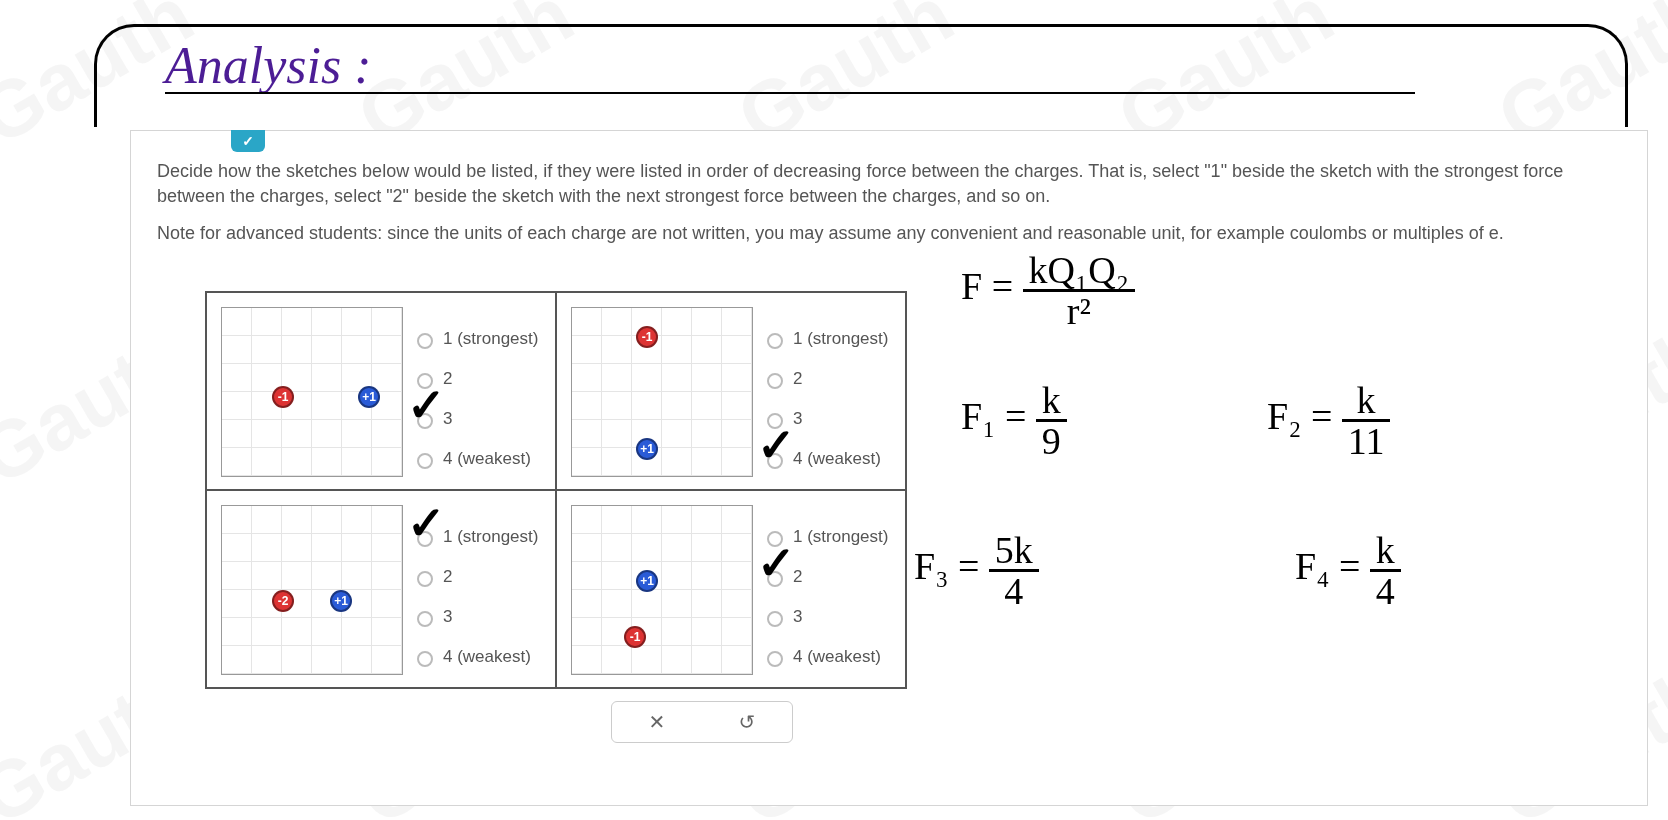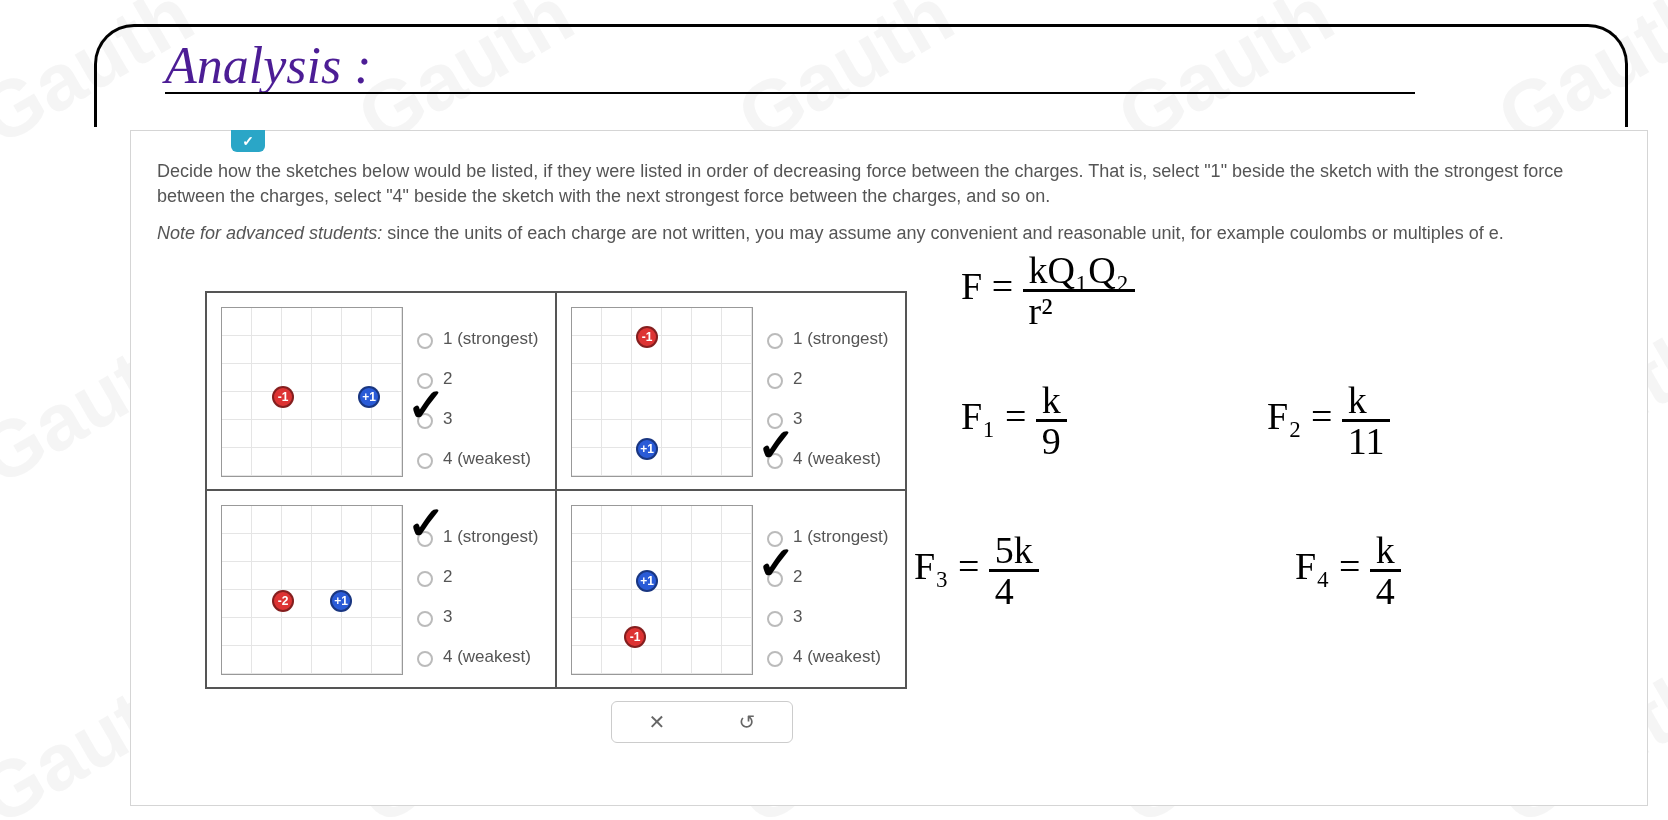--- a/index.html
+++ b/index.html
@@ -4,36 +4,36 @@
 <style>
   html,body{margin:0;padding:0;font-family:Arial,Helvetica,sans-serif;background:#fff;color:#333}
   .page{width:1668px;height:820px;position:relative;overflow:hidden}
   .wm{position:absolute;font-size:80px;font-weight:700;color:rgba(200,200,200,.18);transform:rotate(-30deg);pointer-events:none;user-select:none;font-family:Arial,sans-serif}
   .frame{position:absolute;left:94px;top:24px;right:40px;height:100px;border-left:3px solid #000;border-right:3px solid #000;border-top:3px solid #000;border-radius:40px 40px 0 0;border-bottom:none}
   .title{position:absolute;left:165px;top:36px;font-family:'Brush Script MT','Segoe Script',cursive;font-size:52px;font-style:italic;color:#4c1d95}
   .title-ul{position:absolute;left:165px;top:92px;width:1250px;height:0;border-top:2px solid #000}
   .problem{position:absolute;left:130px;top:130px;right:20px;bottom:14px;background:#fff;border:1px solid #d5d5d5}
   .chk{position:absolute;left:100px;top:-1px;width:34px;height:22px;background:#2aa6c7;border-radius:0 0 6px 6px;color:#fff;text-align:center;font-weight:700;line-height:22px;font-size:14px}
   .ptxt{position:absolute;left:26px;right:20px;font-size:18px;line-height:25px;color:#555}
-  .note-label{font-style:italic}
+  .note-label{}
   .grid{position:absolute;left:74px;top:160px;width:700px;height:396px;border:1px solid #555}
   .cell{position:absolute;width:350px;height:198px;box-sizing:border-box;border:1px solid #555}
   .sketch{position:absolute;left:14px;top:14px;width:180px;height:168px;border:1px solid #999;background:#fff;
     background-image:linear-gradient(#e5e5e5 1px,transparent 1px),linear-gradient(90deg,#e5e5e5 1px,transparent 1px);
     background-size:30px 28px;background-position:-1px -1px}
   .charge{position:absolute;width:22px;height:22px;border-radius:50%;color:#fff;font-size:12px;font-weight:700;display:flex;align-items:center;justify-content:center;box-sizing:border-box;border:2px solid rgba(0,0,0,.4)}
   .neg{background:#d33;}
   .pos{background:#2a5bd7;}
   .opts{position:absolute;left:210px;top:16px;right:8px;font-size:17px;color:#555}
   .opt{display:flex;align-items:flex-end;height:40px;position:relative}
   .radio{width:12px;height:12px;border:2px solid #bbb;border-radius:50%;margin-right:10px;flex-shrink:0}
   .chkmark{position:absolute;left:-10px;top:-6px;font-size:46px;font-weight:700;color:#000;font-family:'Segoe Script',cursive;line-height:1}
   .ctrls{position:absolute;left:480px;top:570px;width:180px;height:40px;border:1px solid #ccc;border-radius:6px;display:flex;align-items:center;justify-content:space-around;background:#fff;color:#666;font-size:20px}
   .hw{position:absolute;font-family:'Segoe Script','Comic Sans MS',cursive;font-size:38px;color:#000;line-height:1}
-  .frac{display:inline-block;vertical-align:middle}
+  .frac{display:inline-block;text-align:center;vertical-align:middle}
   .frac .n{display:block;border-bottom:3px solid #000;padding:0 6px}
   .frac .d{display:block;padding:0 6px}
 </style>
 </head>
 <body>
 
 <div class="page">
 
   <div class="wm" style="left:-30px;top:20px">Gauth</div>
   <div class="wm" style="left:350px;top:20px">Gauth</div>
@@ -51,21 +51,21 @@
   <div class="wm" style="left:1110px;top:700px">Gauth</div>
   <div class="wm" style="left:1490px;top:700px">Gauth</div>
 
   <div class="frame"></div>
   <div class="title">Analysis :</div>
   <div class="title-ul"></div>
 
   <div class="problem">
     <div class="chk">✓</div>
 
-    <div class="ptxt" style="top:28px">Decide how the sketches below would be listed, if they were listed in order of decreasing force between the charges. That is, select "1" beside the sketch with the strongest force between the charges, select "4" beside the sketch with the next strongest force between the charges, and so on.</div>
+    <div class="ptxt" style="top:28px">Decide how the sketches below would be listed, if they were listed in order of decreasing force between the charges. That is, select "1" beside the sketch with the strongest force between the charges, select "2" beside the sketch with the next strongest force between the charges, and so on.</div>
     <div class="ptxt" style="top:90px">
       <span class="note-label">Note for advanced students:</span><span> since the units of each charge are not written, you may assume any convenient and reasonable unit, for example coulombs or multiples of e.</span>
     </div>
 
     <div class="grid">
 
       <div class="cell" style="left:0;top:0">
         <div class="sketch">
           <div class="charge neg" style="left:50px;top:78px">-1</div>
           <div class="charge pos" style="left:136px;top:78px">+1</div>

